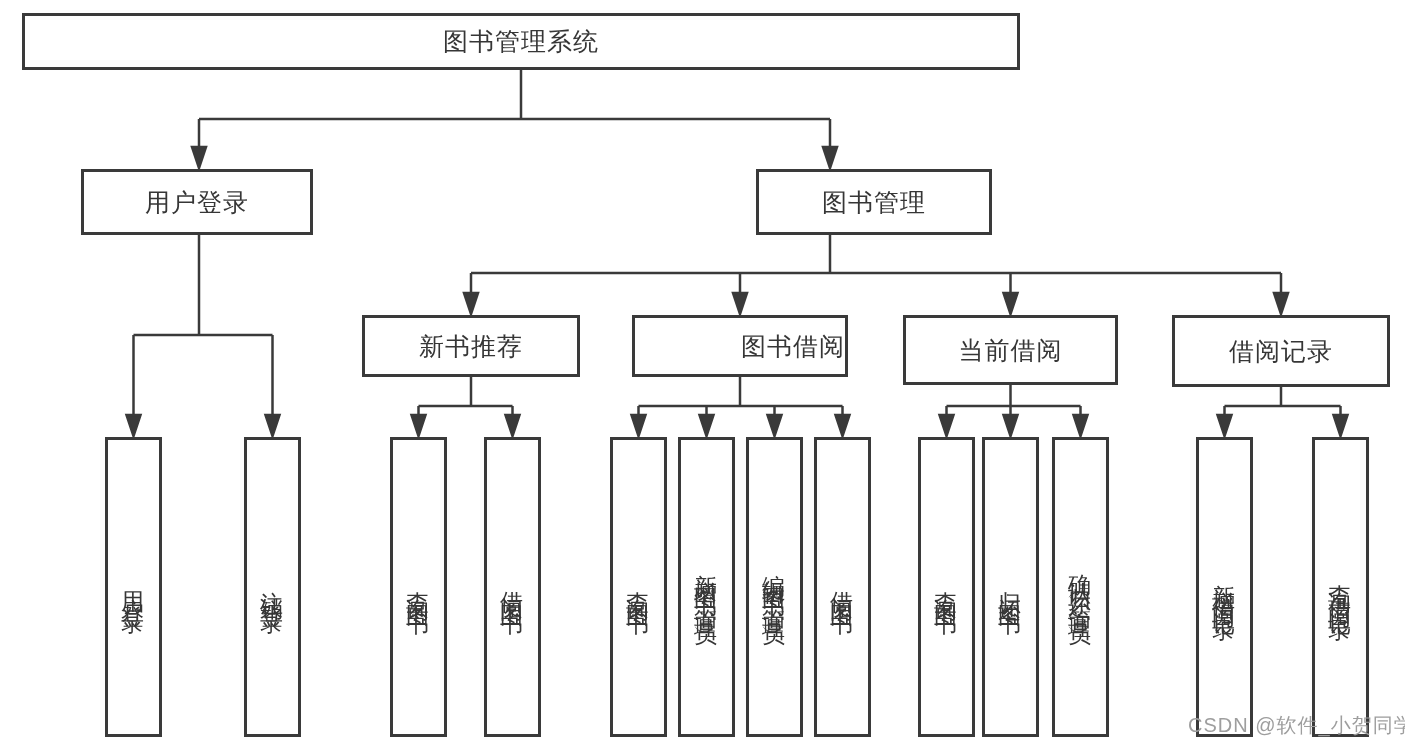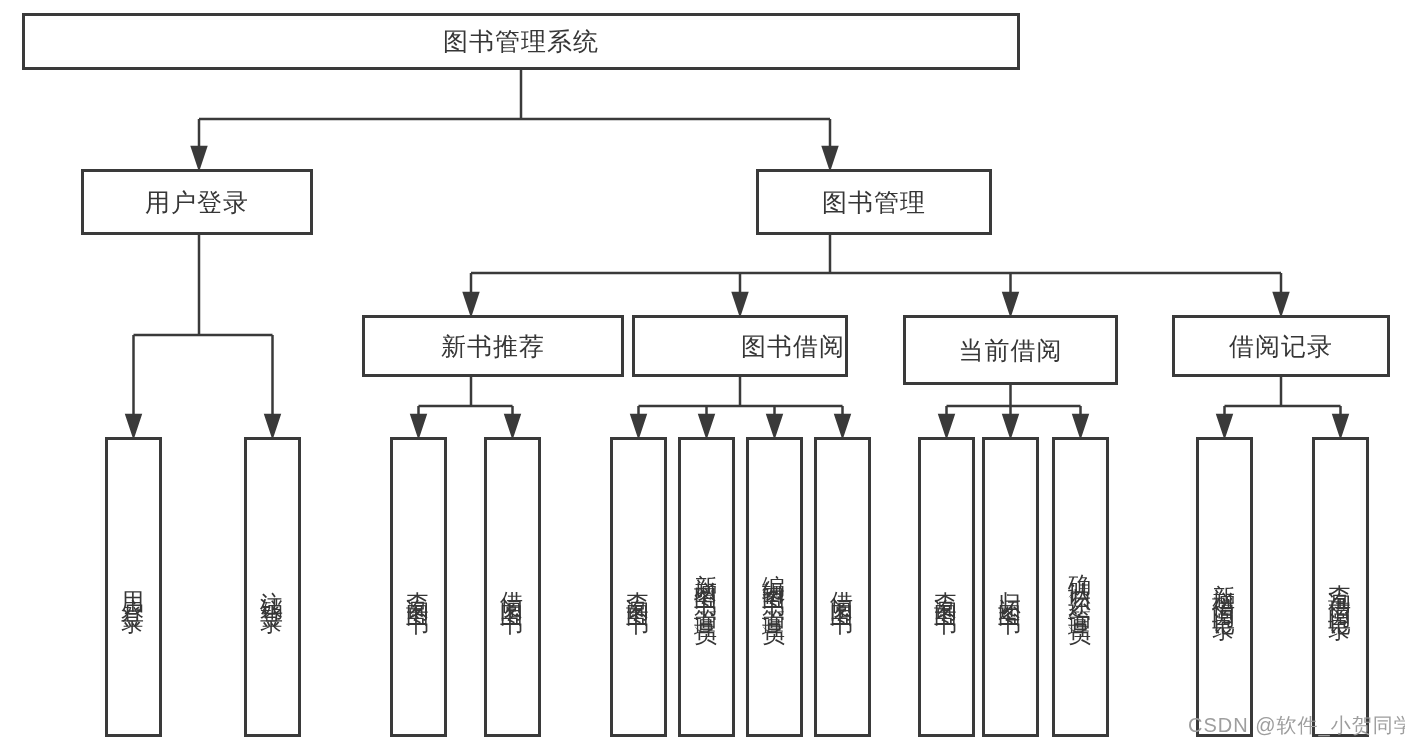--- a/index.html
+++ b/index.html
@@ -34,24 +34,24 @@
   .vbox {
     writing-mode: vertical-rl;
     text-orientation: mixed;
     font-size: 23px;
     letter-spacing: 7px;
     white-space: nowrap;
   }
   .root    { left: 22px;   top: 13px;  width: 998px; height: 57px; }
   .l2a     { left: 81px;   top: 169px; width: 232px; height: 66px; }
   .l2b     { left: 712px;  top: 169px; width: 236px; height: 66px; margin-left: 44px; }
-  .l3a     { left: 362px;  top: 315px; width: 262px; height: 62px; }
+  .l3a     { left: 362px;  top: 315px; width: 218px; height: 62px; }
   .l3b     { left: 632px;  top: 315px; width: 216px; height: 62px; justify-content: flex-end; }
   .l3c     { left: 903px;  top: 315px; width: 215px; height: 70px; }
-  .l3d     { left: 1172px; top: 315px; width: 218px; height: 62px; }
+  .l3d     { left: 1172px; top: 315px; width: 218px; height: 72px; }
   .leaf    { top: 437px; width: 57px; height: 300px; }
   .leaf-1  { left: 105px;  }
   .leaf-2  { left: 244px;  }
   .leaf-3  { left: 390px;  }
   .leaf-4  { left: 484px;  }
   .leaf-5  { left: 610px;  }
   .leaf-6  { left: 678px;  }
   .leaf-7  { left: 746px;  }
   .leaf-8  { left: 814px;  }
   .leaf-9  { left: 918px;  }

